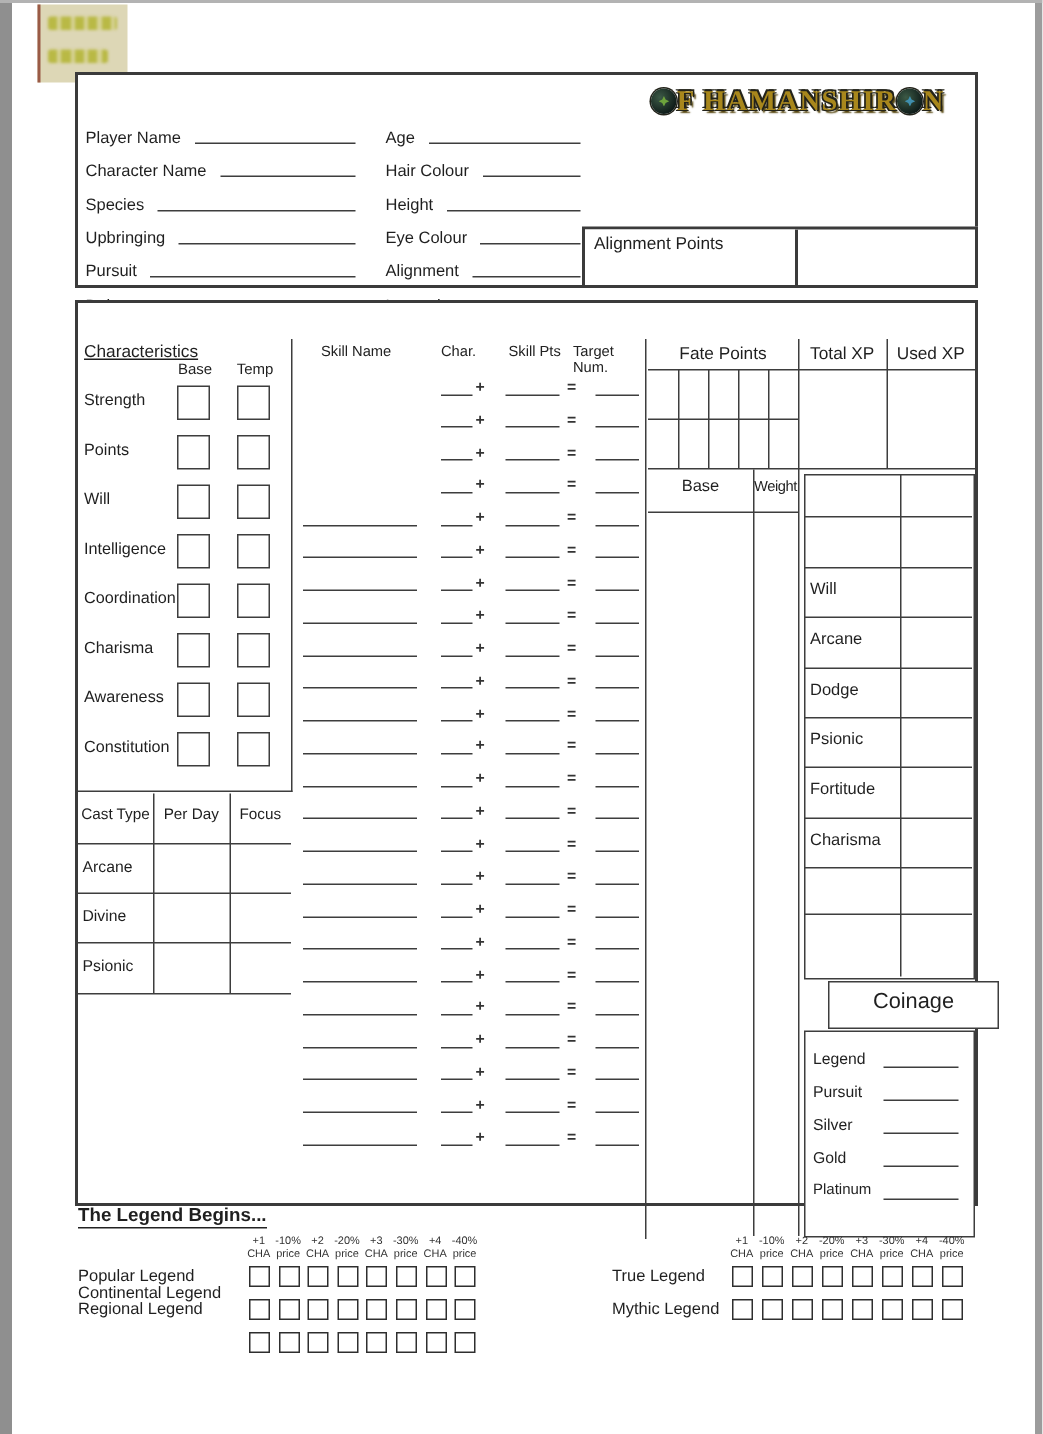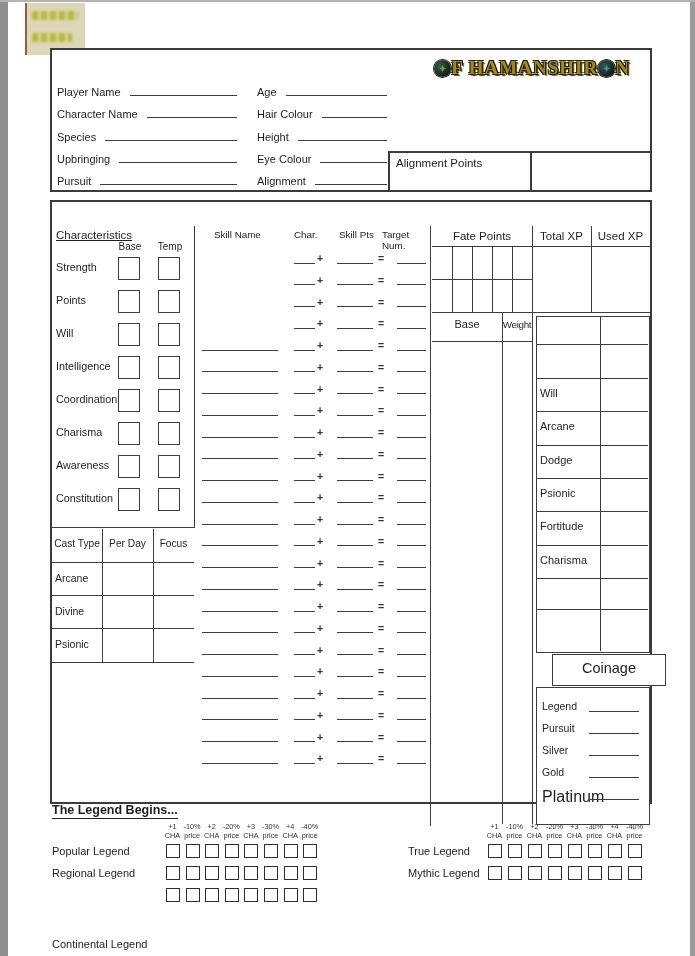--- a/index.html
+++ b/index.html
@@ -342,21 +342,21 @@
     </div>
     <div class="bx" id="coinBody" style="left:104px;top:461px;width:112px;height:136px;">
         <div class="lbl" style="left: 5px; top: 12px; font-size: 10.5px;">Legend</div>
         <div class="line" style="left: 52px; top: 23px; width: 50px;"></div>
         <div class="lbl" style="left: 5px; top: 34px; font-size: 10.5px;">Pursuit</div>
         <div class="line" style="left: 52px; top: 45px; width: 50px;"></div>
         <div class="lbl" style="left: 5px; top: 56px; font-size: 10.5px;">Silver</div>
         <div class="line" style="left: 52px; top: 67px; width: 50px;"></div>
         <div class="lbl" style="left: 5px; top: 78px; font-size: 10.5px;">Gold</div>
         <div class="line" style="left: 52px; top: 89px; width: 50px;"></div>
-        <div class="lbl" style="left: 5px; top: 100px; font-size: 16px;">Platinum</div>
+        <div class="lbl" style="left: 5px; top: 100px; font-size: 10px;">Platinum</div>
         <div class="line" style="left: 52px; top: 111px; width: 50px;"></div>
       </div>
   <div class="hline" style="left: 0px; top: 20px; width: 218px;"></div>
       <div class="vline" style="left: 100px; top: 0px; height: 598px;"></div>
       <div class="vline" style="left: 159px; top: 0px; height: 86px;"></div>
       <div class="vline" style="left: 20px; top: 20px; height: 66px;"></div>
       <div class="vline" style="left: 40px; top: 20px; height: 66px;"></div>
       <div class="vline" style="left: 60px; top: 20px; height: 66px;"></div>
       <div class="vline" style="left: 80px; top: 20px; height: 66px;"></div>
       <div class="hline" style="left: 0px; top: 53px; width: 100px;"></div>
@@ -450,21 +450,21 @@
     <div class="cbox" style="left: 303.2px; top: 844px;"></div>
     <div class="lg-lbl" style="left: 52px; top: 867px;">Regional Legend</div>
     <div class="cbox" style="left: 166px; top: 866px;"></div>
     <div class="cbox" style="left: 185.6px; top: 866px;"></div>
     <div class="cbox" style="left: 205.2px; top: 866px;"></div>
     <div class="cbox" style="left: 224.8px; top: 866px;"></div>
     <div class="cbox" style="left: 244.4px; top: 866px;"></div>
     <div class="cbox" style="left: 264px; top: 866px;"></div>
     <div class="cbox" style="left: 283.6px; top: 866px;"></div>
     <div class="cbox" style="left: 303.2px; top: 866px;"></div>
-    <div class="lg-lbl" style="left: 52px; top: 938px;">Continental Legend</div>
+    <div class="lg-lbl" style="left: 52px; top: 856px;">Continental Legend</div>
     <div class="cbox" style="left: 166px; top: 888px;"></div>
     <div class="cbox" style="left: 185.6px; top: 888px;"></div>
     <div class="cbox" style="left: 205.2px; top: 888px;"></div>
     <div class="cbox" style="left: 224.8px; top: 888px;"></div>
     <div class="cbox" style="left: 244.4px; top: 888px;"></div>
     <div class="cbox" style="left: 264px; top: 888px;"></div>
     <div class="cbox" style="left: 283.6px; top: 888px;"></div>
     <div class="cbox" style="left: 303.2px; top: 888px;"></div>
     <div class="lg-hdr" style="left: 484px; top: 822px;">
       <div>+1</div>

